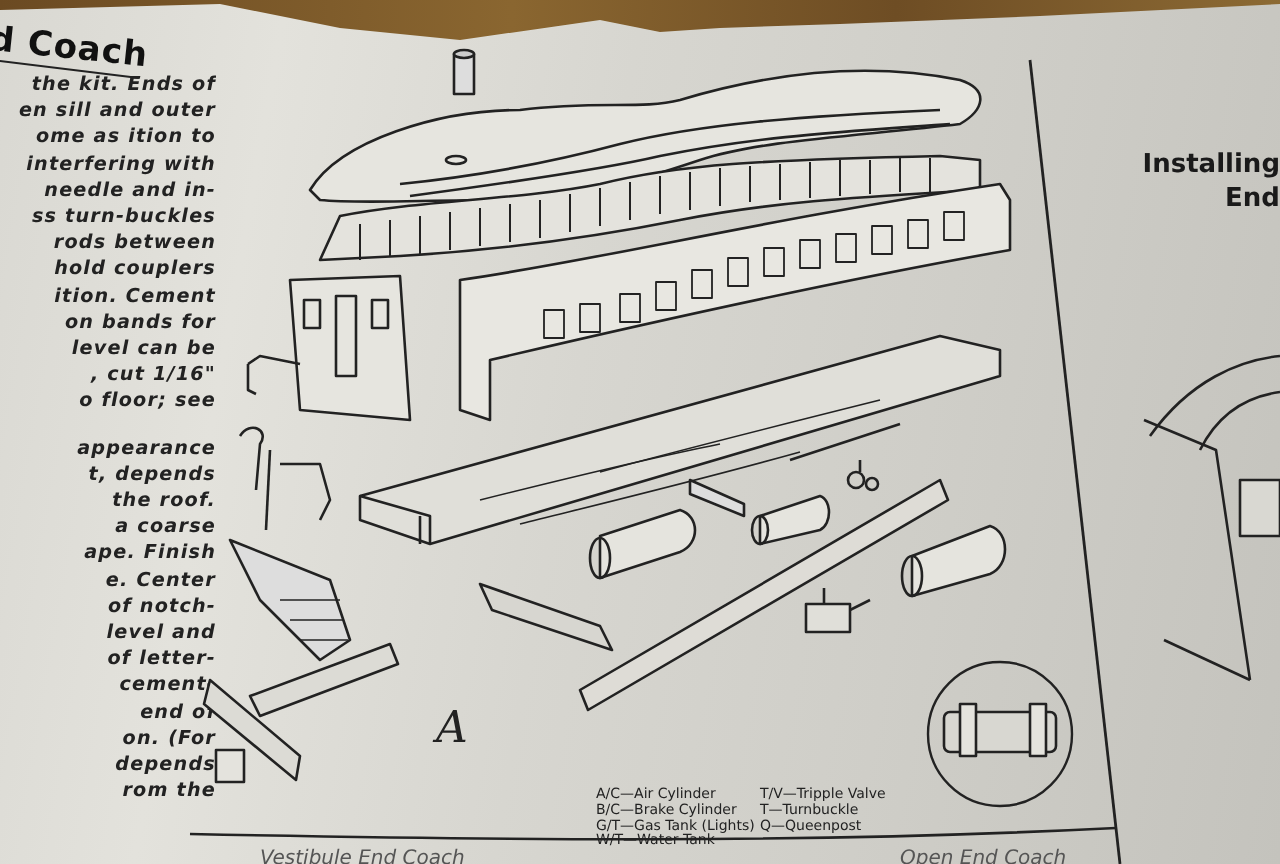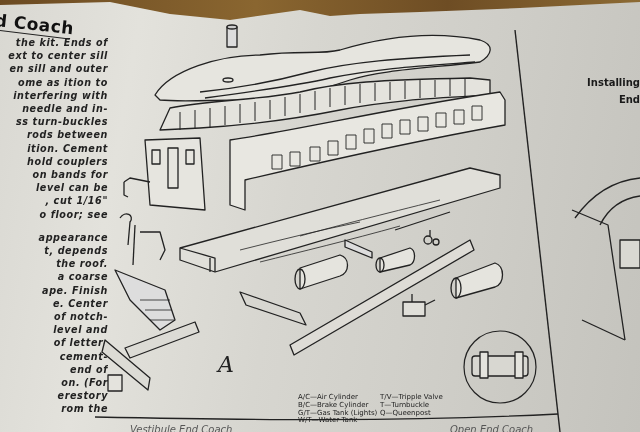--- a/index.html
+++ b/index.html
@@ -7,63 +7,62 @@
   .wood { position:absolute; left:0; top:0; width:640px; height:20px; background:linear-gradient(90deg,#6b4a22,#8a6630 40%,#6e4d24 70%,#8c6a34); }
   .paper { position:absolute; left:0; top:0; width:640px; height:432px; background:linear-gradient(100deg,#d9d8d2 0%,#e3e2dc 20%,#d7d6d0 45%,#cfcec8 70%,#c4c3bd 100%);
     clip-path: polygon(0 5px, 110px 2px, 170px 14px, 230px 20px, 300px 10px, 330px 16px, 360px 14px, 420px 12px, 520px 8px, 640px 2px, 640px 432px, 0 432px); }
   .title { position:absolute; left:-4px; top:10px; font-weight:bold; font-size:17px; color:#111; transform:rotate(6deg); transform-origin:left top; letter-spacing:0.5px; }
   .title-rule { position:absolute; left:0; top:30px; width:70px; height:0; border-top:1.5px solid #222; transform:rotate(7deg); transform-origin:left top; }
   .textcol { position:absolute; left:0; top:36px; width:108px; font-size:9.6px; font-weight:bold; color:#222; line-height:13.2px; text-align:right; letter-spacing:0.6px; }
   .textcol .line { display:block; white-space:nowrap; overflow:hidden;font-style:italic; }
   .textcol .gap { height:10px; }
   .legend { position:absolute; left:298px; top:394px; font-size:7px; color:#222; line-height:7.8px; }
   .legend .col { position:absolute; top:0; white-space:nowrap; }
-  .rhead { position:absolute; right:0; top:74px; font-weight:bold; font-size:10px; color:#1a1a1a; text-align:right; line-height:17px; }
+  .rhead { position:absolute; right:0; top:74px; font-weight:bold; font-size:13px; color:#1a1a1a; text-align:right; line-height:17px; }
   .footer { position:absolute; font-size:10px; color:#555;font-style:italic; }
   .a-label { position:absolute; left:218px; top:352px; font-family:"DejaVu Serif", serif; font-style:italic; font-size:22px; color:#222; }
   svg { position:absolute; left:0; top:0; }
 </style>
 </head>
 <body>
 
 <div class="wood"></div>
 <div class="paper"></div>
 
 <div class="title">d Coach</div>
 <div class="title-rule"></div>
 
 <div class="textcol">
   <span class="line">the kit. Ends of</span>
-  <span class="line">ext to center sill</span>
   <span class="line">en sill and outer</span>
   <span class="line">ome as ition to</span>
   <span class="line">interfering with</span>
   <span class="line">needle and in-</span>
   <span class="line">ss turn-buckles</span>
   <span class="line">rods between</span>
+  <span class="line">hold couplers</span>
   <span class="line">ition. Cement</span>
-  <span class="line">hold couplers</span>
   <span class="line">on bands for</span>
   <span class="line">level can be</span>
   <span class="line">, cut 1/16"</span>
   <span class="line">o floor; see</span>
   <span class="line gap"></span>
   <span class="line">appearance</span>
   <span class="line">t, depends</span>
   <span class="line">the roof.</span>
   <span class="line">a coarse</span>
   <span class="line">ape. Finish</span>
   <span class="line">e. Center</span>
   <span class="line">of notch-</span>
   <span class="line">level and</span>
   <span class="line">of letter-</span>
   <span class="line">cement-</span>
   <span class="line">end of</span>
   <span class="line">on. (For</span>
-  <span class="line">erestory</span>
+  <span class="line">depends</span>
   <span class="line">rom the</span>
 
 </div>
 
 <svg width="640" height="432" viewBox="0 0 640 432" fill="none" stroke="#222" stroke-width="1.3" stroke-linejoin="round">
 
   <g>
     <rect x="227" y="27" width="10" height="20" fill="#ddd"></rect>
     <ellipse cx="232" cy="27" rx="5" ry="2" fill="#ccc"></ellipse>
   </g>

